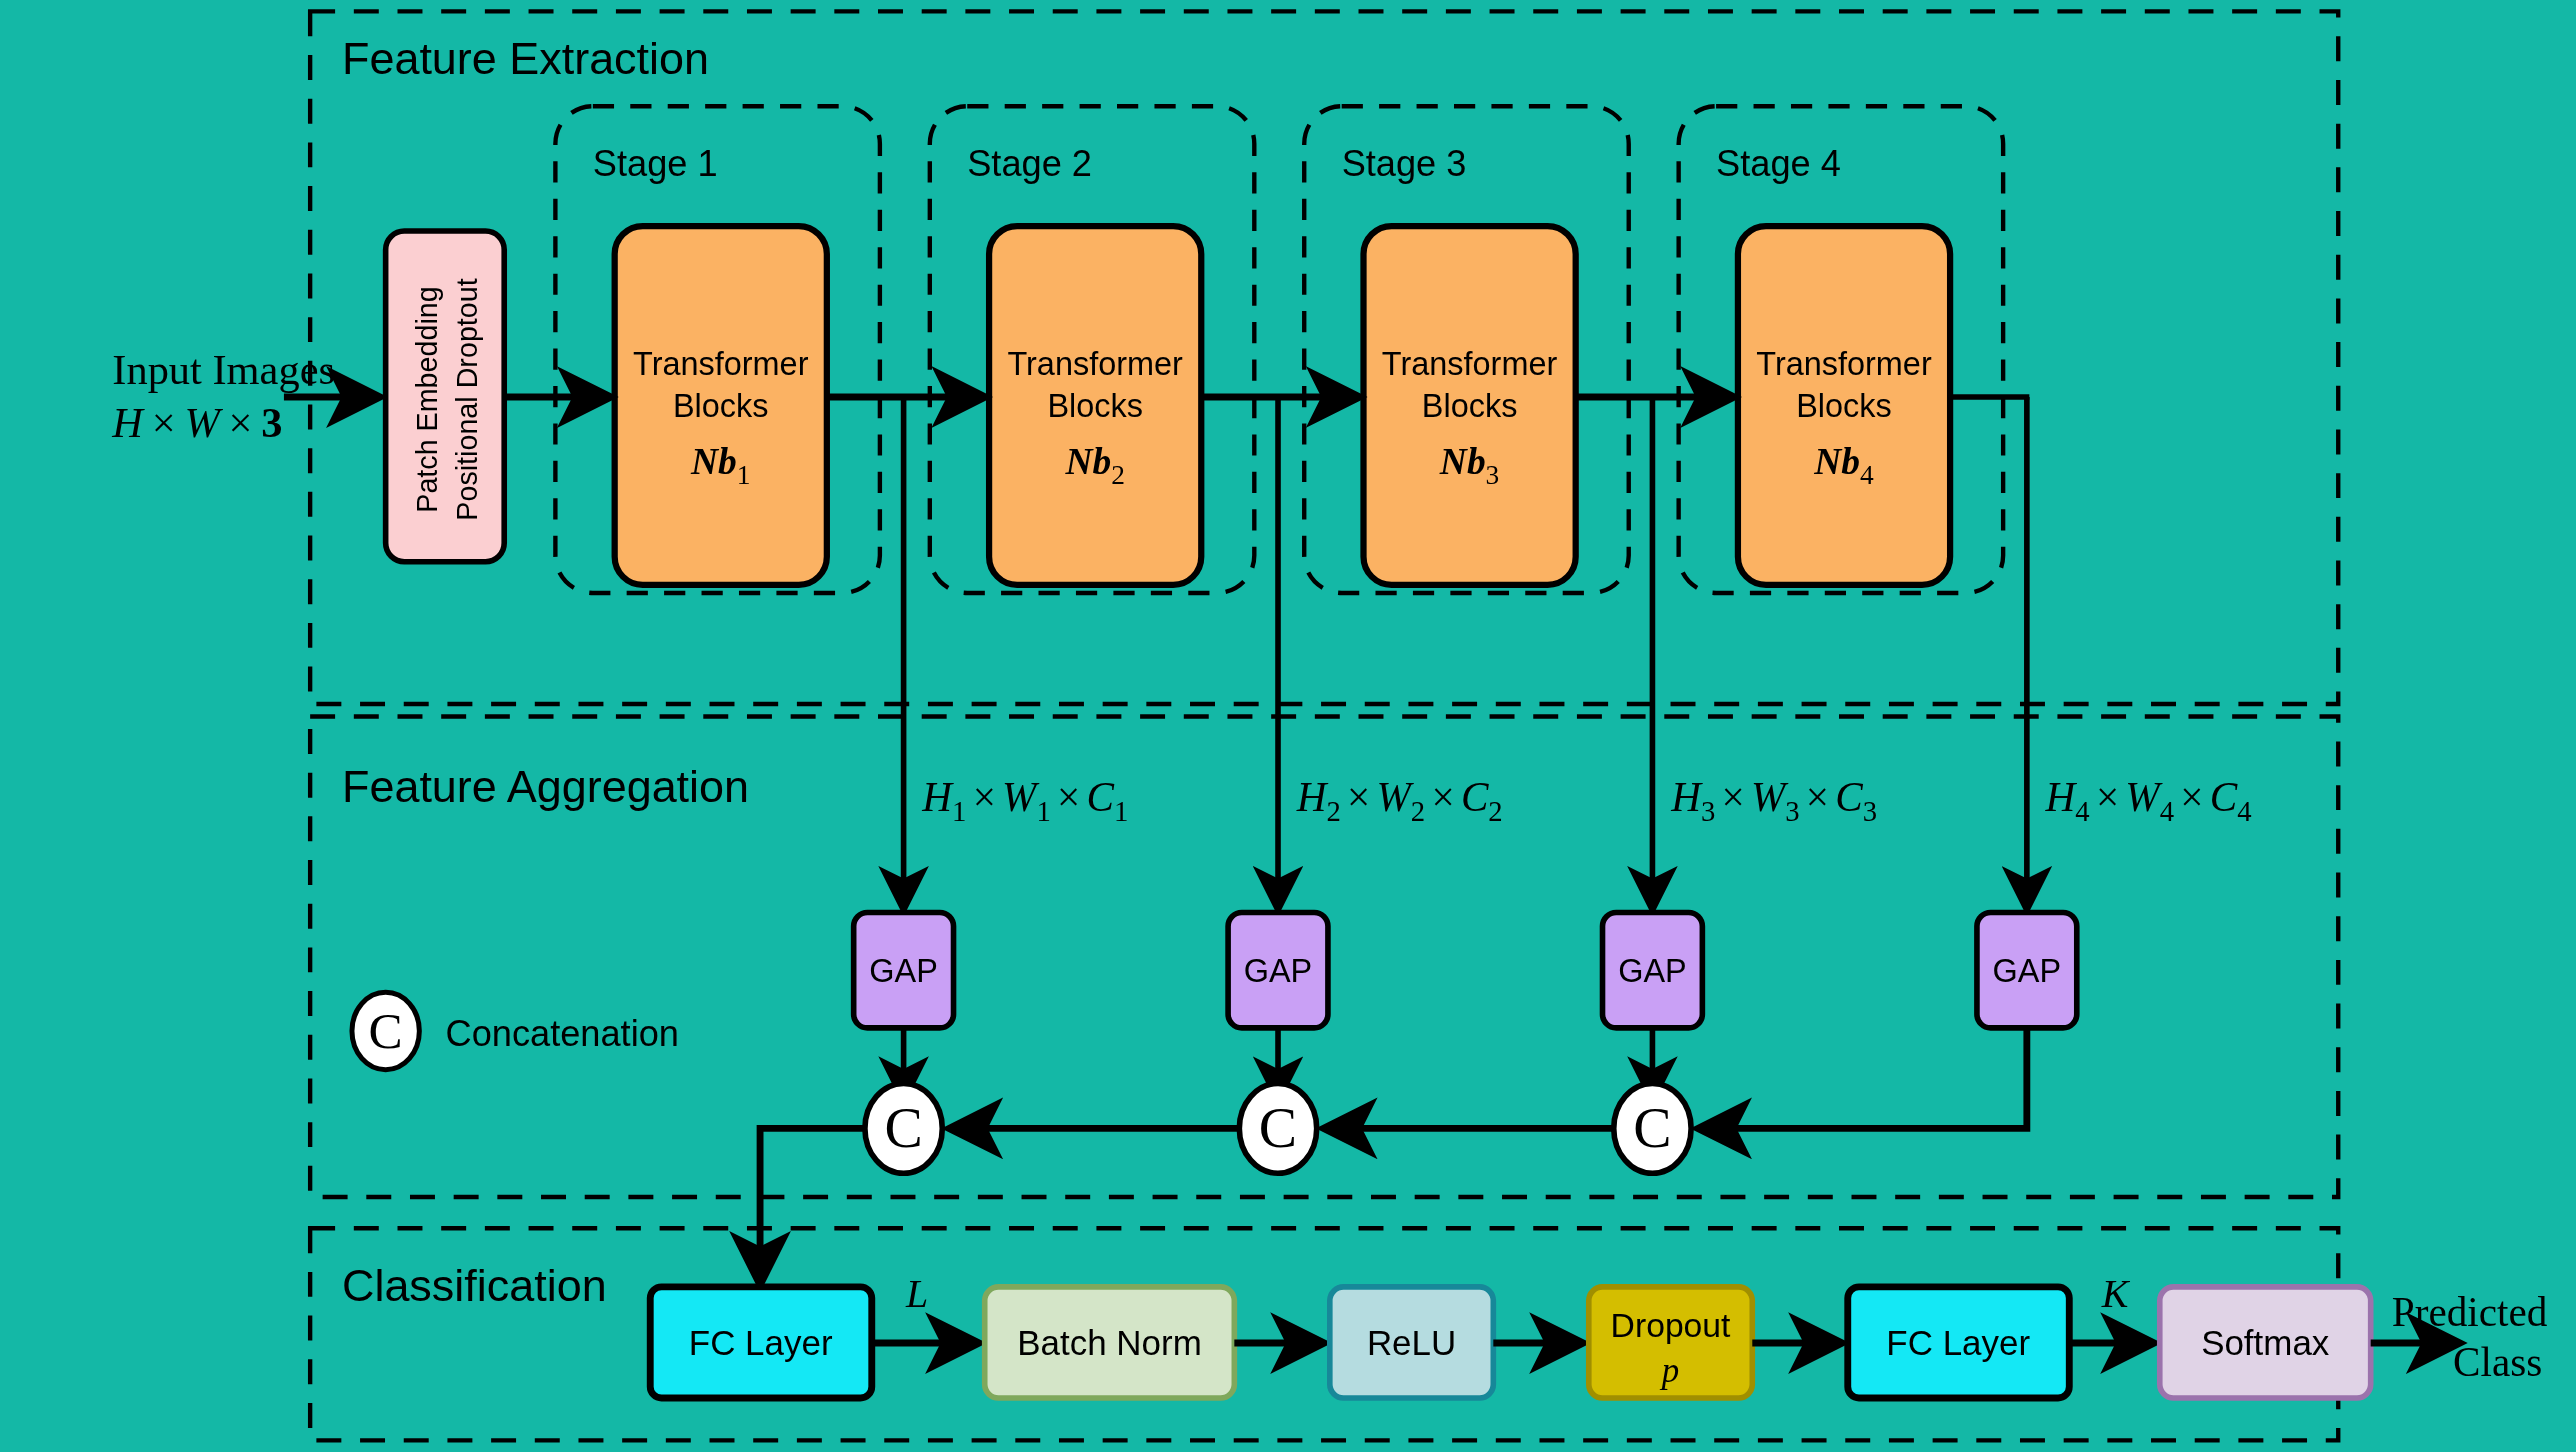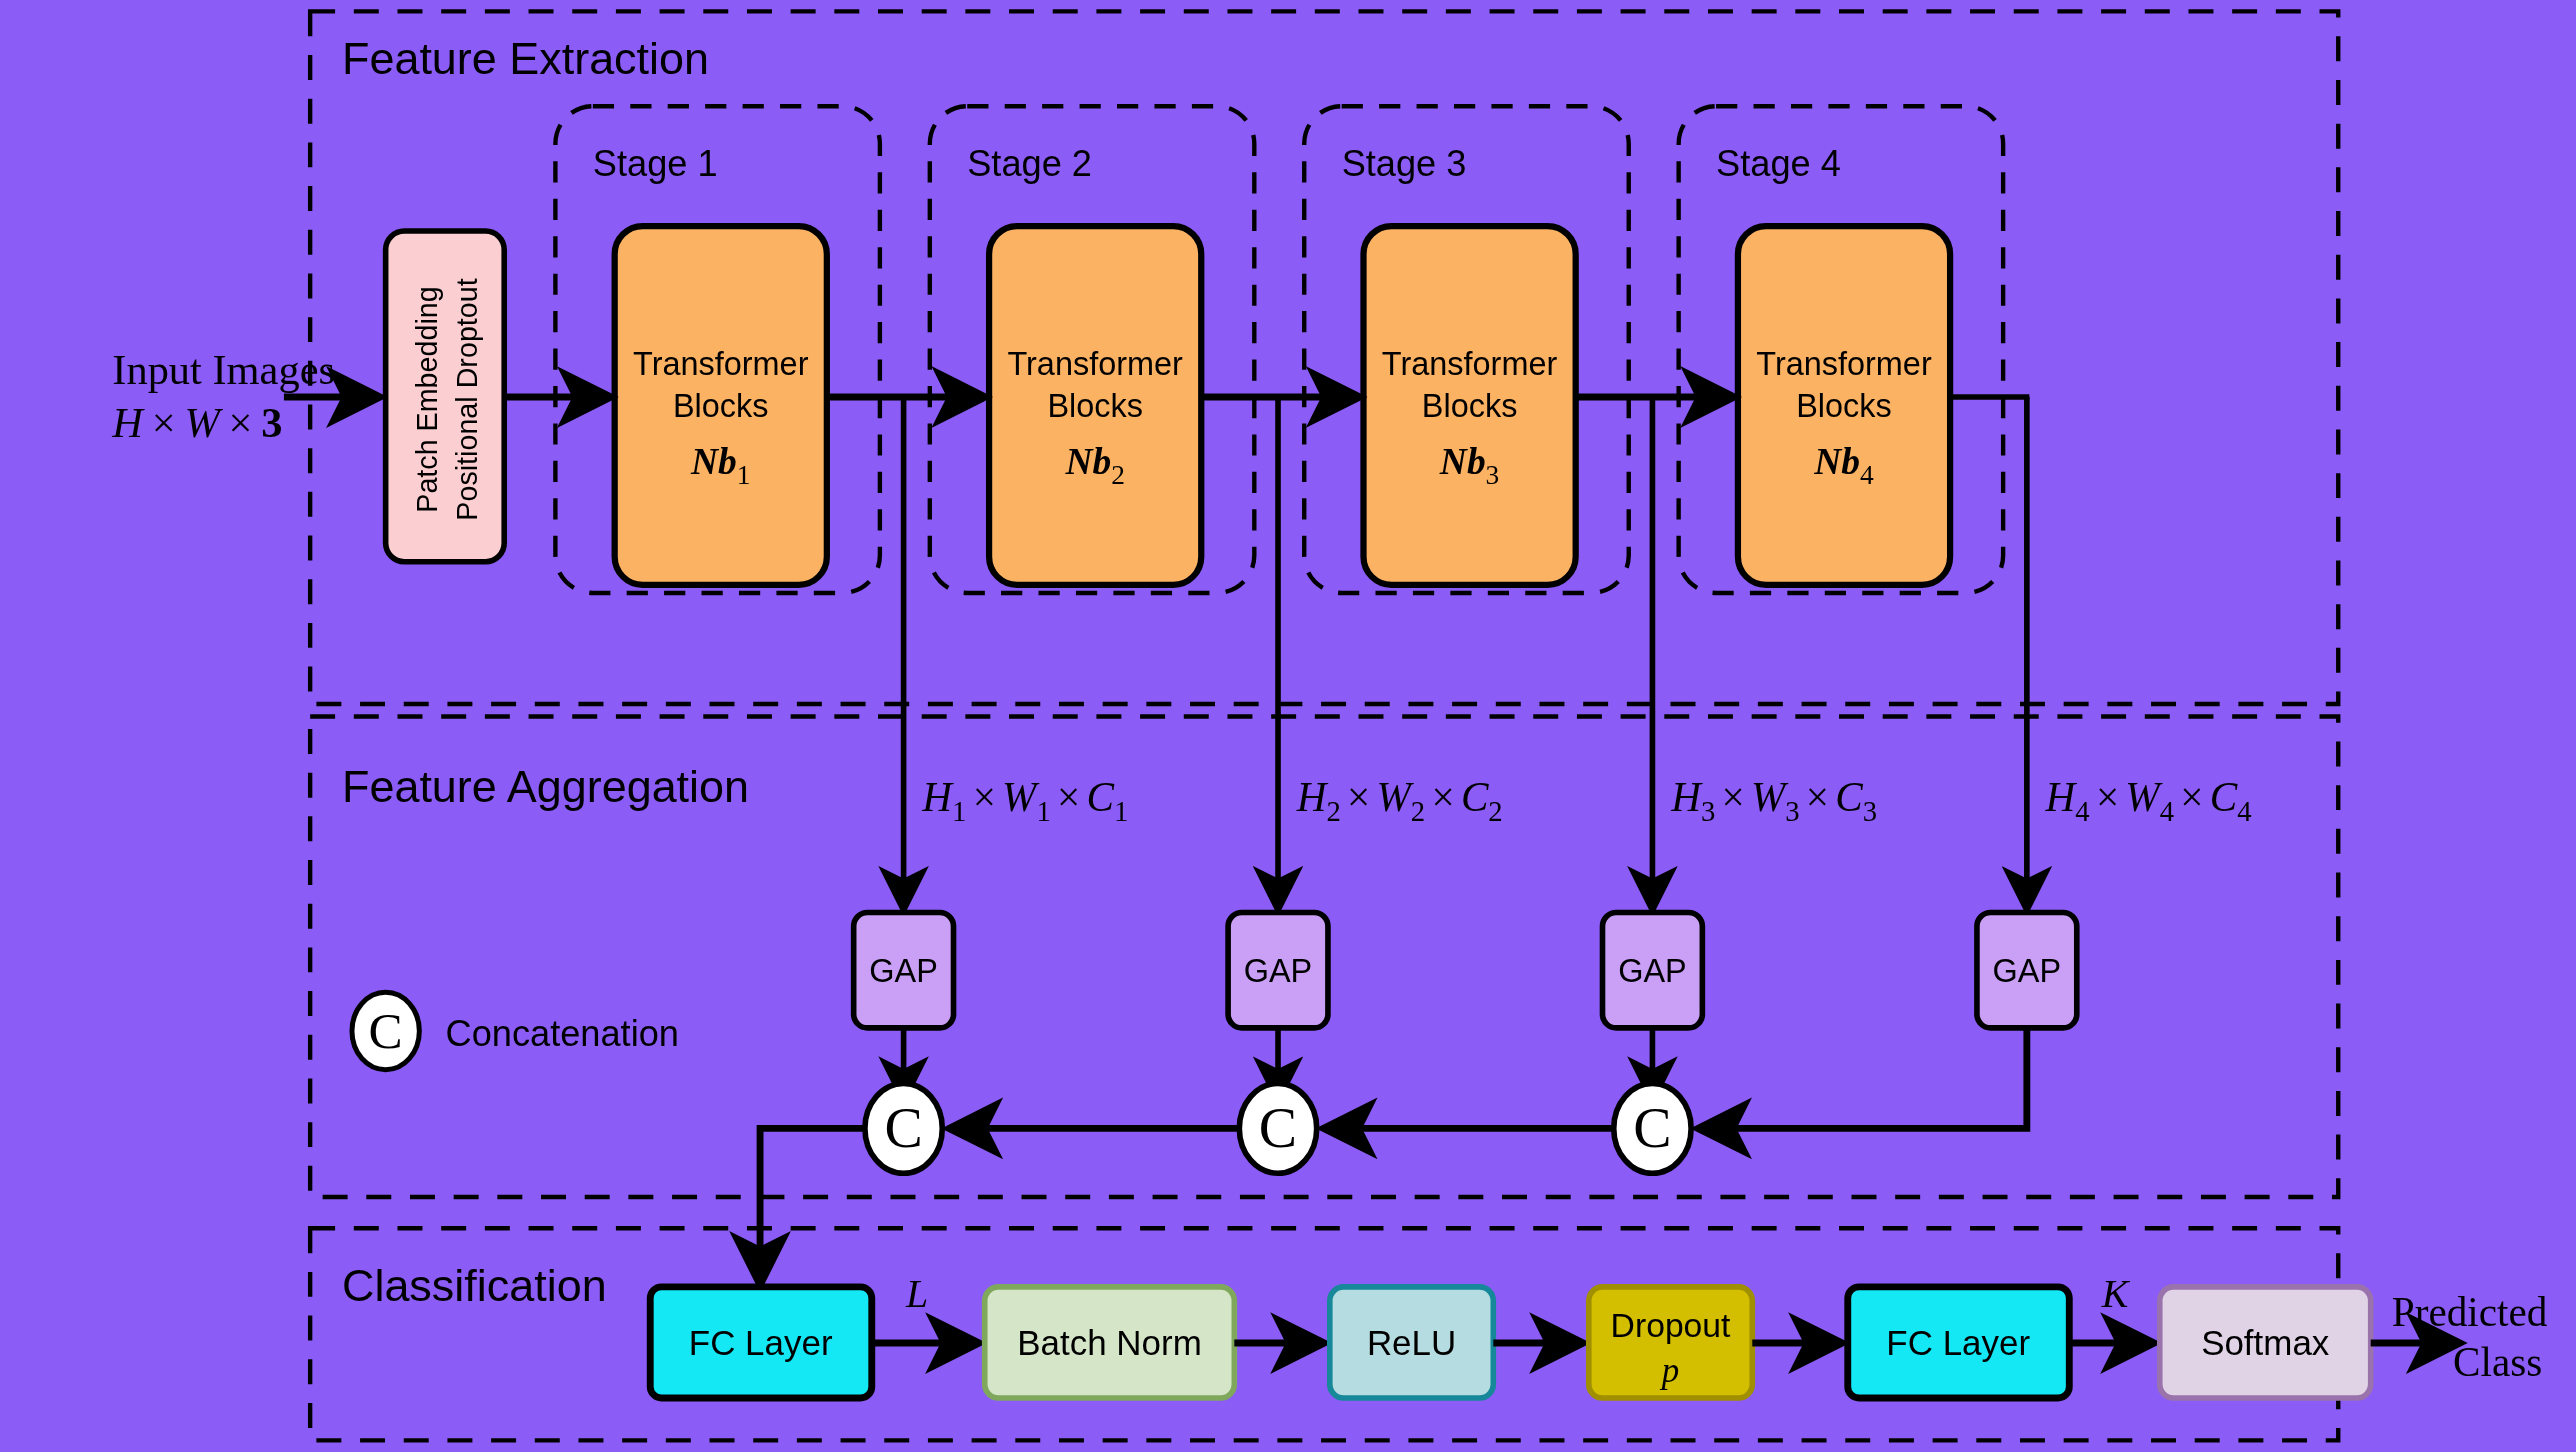--- a/index.html
+++ b/index.html
@@ -7,21 +7,21 @@
     padding: 0;
     background: #ffffff;
   }
   body {
     font-family: "Liberation Sans", sans-serif;
   }
   #stage {
     position: relative;
     width: 2576px;
     height: 1453px;
-    background: #8b5cf6;
+    background: #14b8a6;
     overflow: hidden;
   }
   svg.diagram {
     position: absolute;
     left: 0;
     top: 0;
     width: 2576px;
     height: 1453px;
   }
   .sans   { font-family: "Liberation Sans", sans-serif; }

